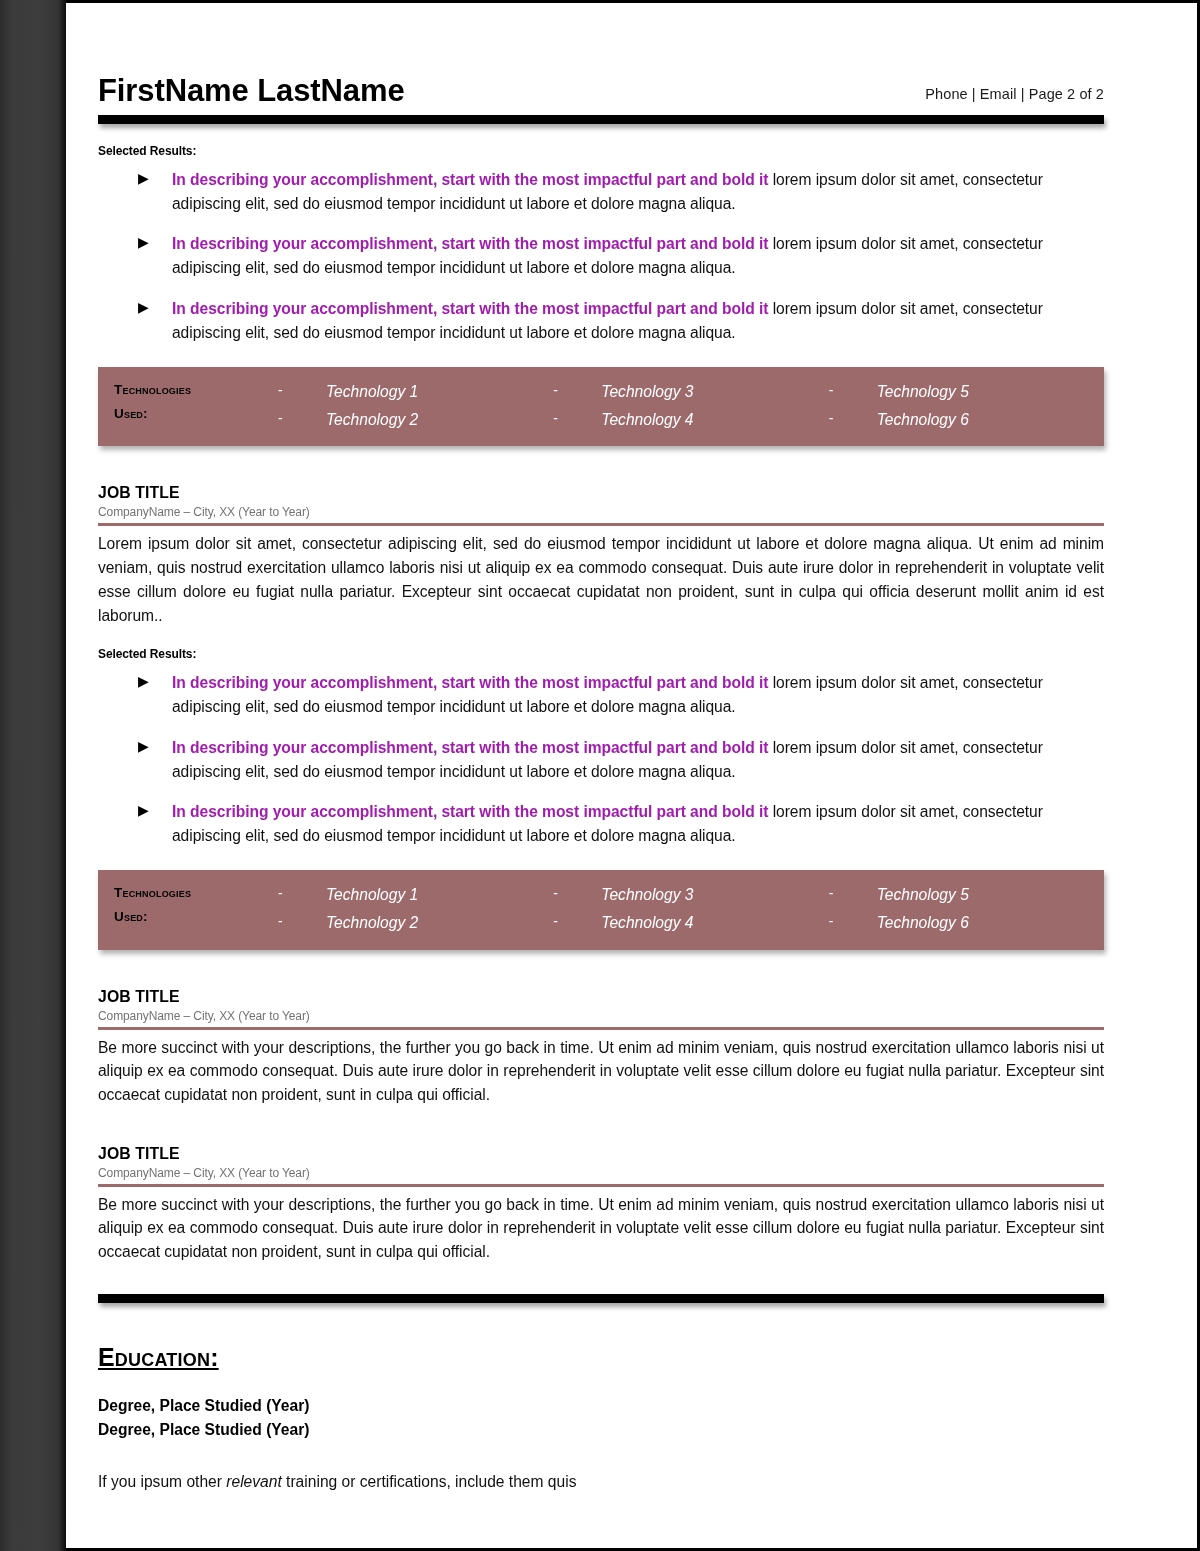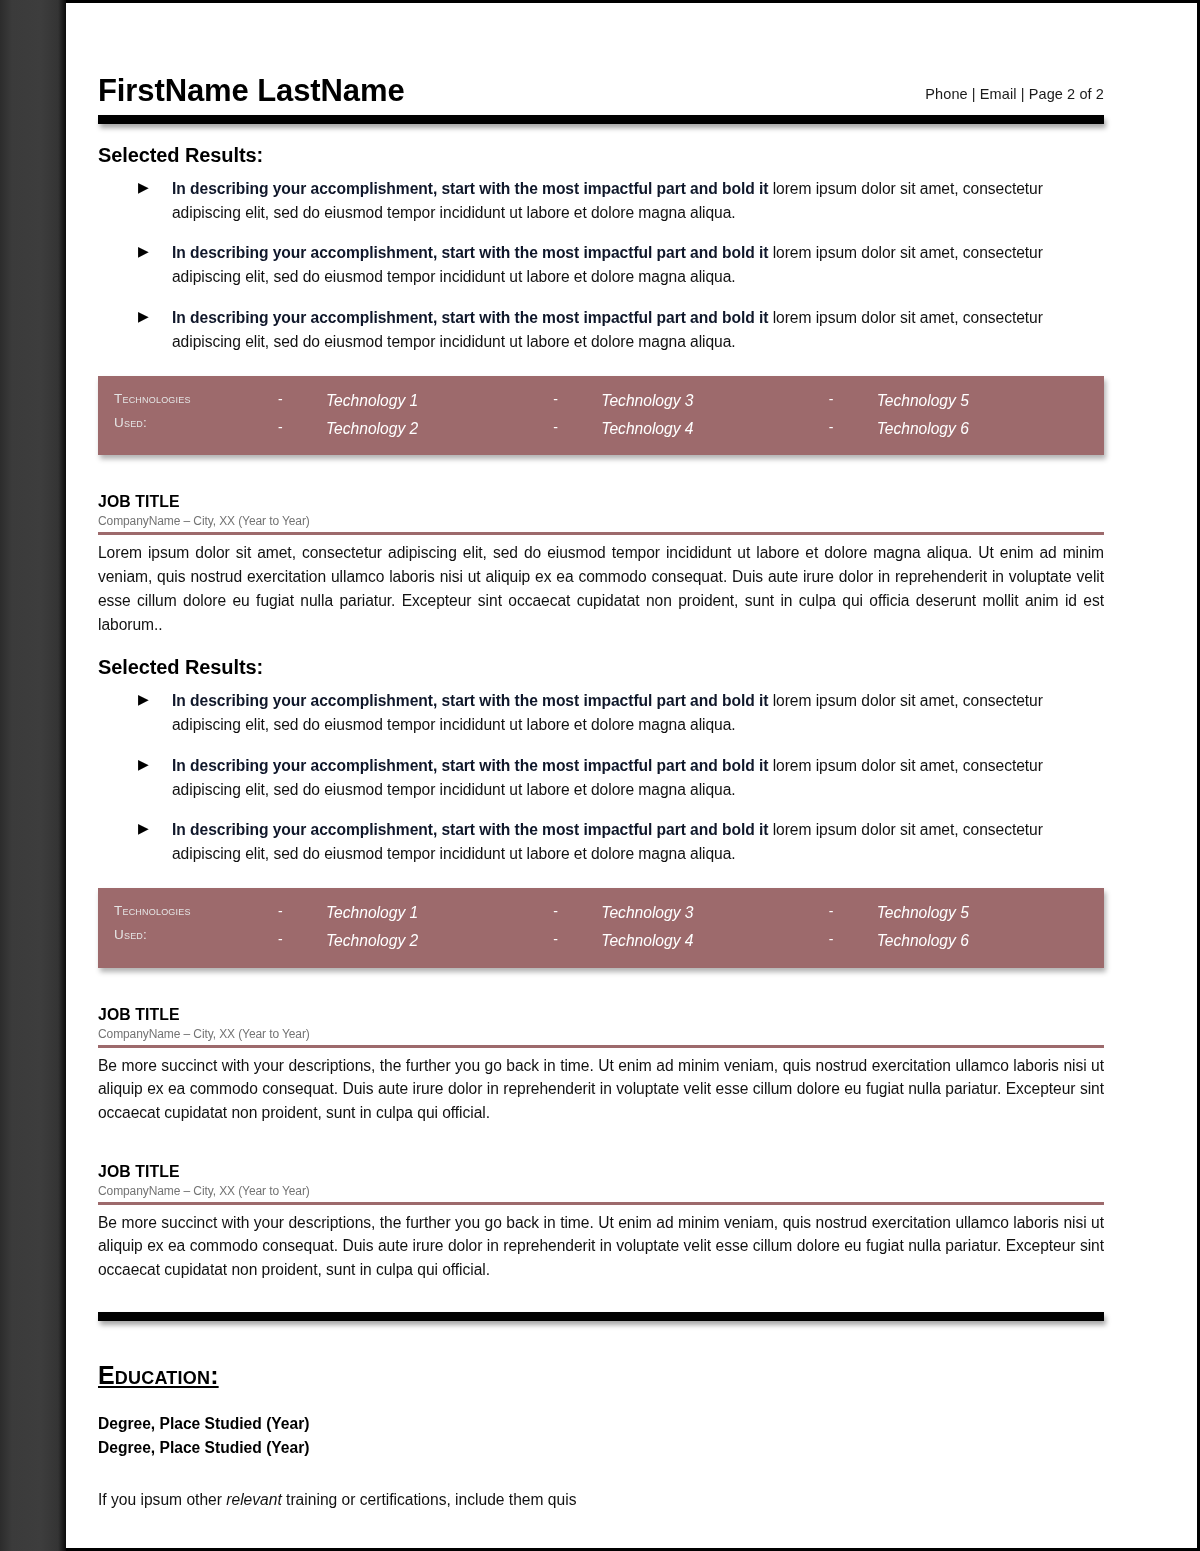--- a/index.html
+++ b/index.html
@@ -96,21 +96,21 @@
   }
   .rule-black {
     margin-top: 9px;
     height: 9px;
     background: #000000;
     box-shadow: 2px 4px 5px rgba(0,0,0,0.35);
   }
 
   
   .label-bold {
-    font-size: 20px;
+    font-size: 12px;
     font-weight: bold;
     color: #000000;
     margin-top: 20px;
     letter-spacing: -0.1px;
   }
   .body-par {
     font-size: 15.6px;
     line-height: 1.52;
     color: #111111;
     text-align: justify;
@@ -135,38 +135,38 @@
     line-height: 1.55;
     color: #000000;
   }
   .bullet-text {
     flex: 1 1 auto;
     font-size: 15.6px;
     line-height: 1.55;
     color: #111111;
     letter-spacing: -0.05px;
   }
-  .bullet-text b { font-weight: bold; color: #0f172a; margin-top: 17px; }
+  .bullet-text b { font-weight: bold; color: #a21caf; margin-top: 17px; }
 
   
   .tech-band {
     margin-top: 22px;
     background: #9d6a6c;
     padding: 11px 0 13px 0;
     box-shadow: 2px 4px 5px rgba(0,0,0,0.30);
   }
   .tech-grid {
     display: grid;
     grid-template-columns: 180px 1fr 1fr 1fr;
     align-items: start;
   }
   .tech-label {
     padding-left: 16px;
-    color: #e5e5e5;
-    font-weight: normal;
+    color: #000000;
+    font-weight: bold;
     font-size: 13.5px;
     line-height: 1.78;
     font-variant: small-caps;
     letter-spacing: 0.2px;
   }
   .tech-col { }
   .tech-item {
     display: flex;
     color: #ffffff;
     font-style: italic;

